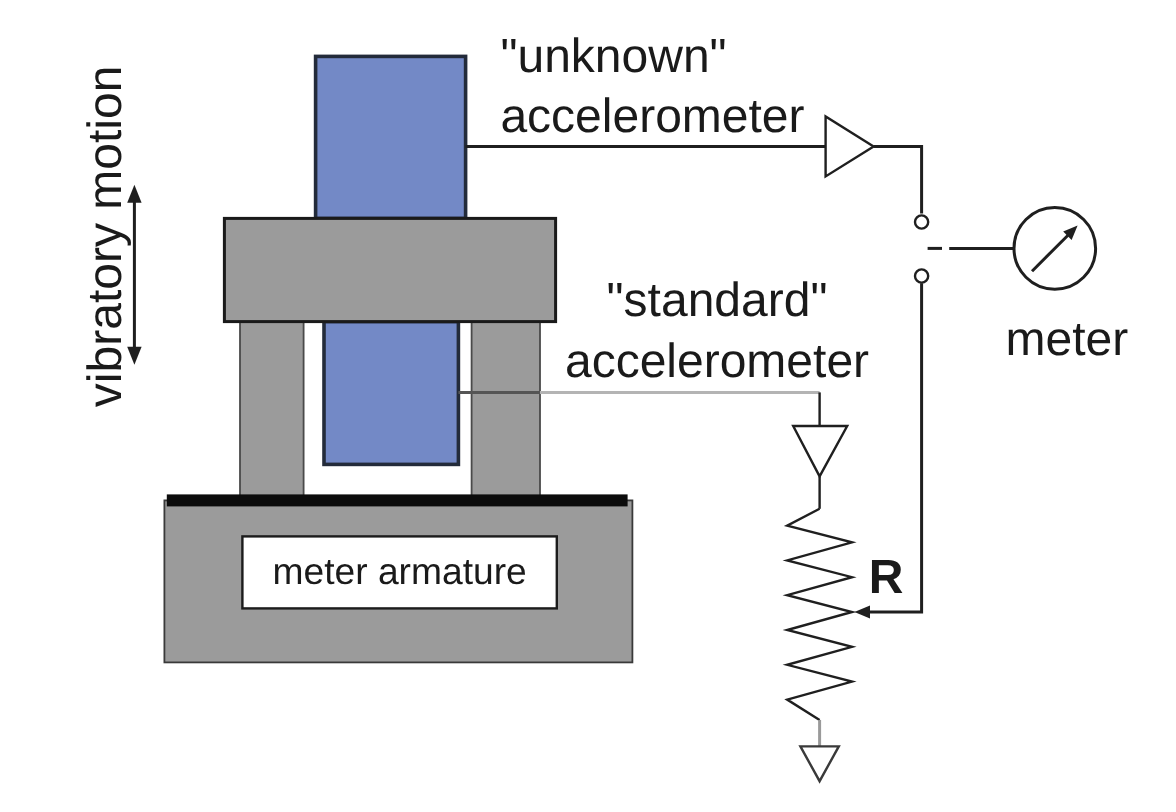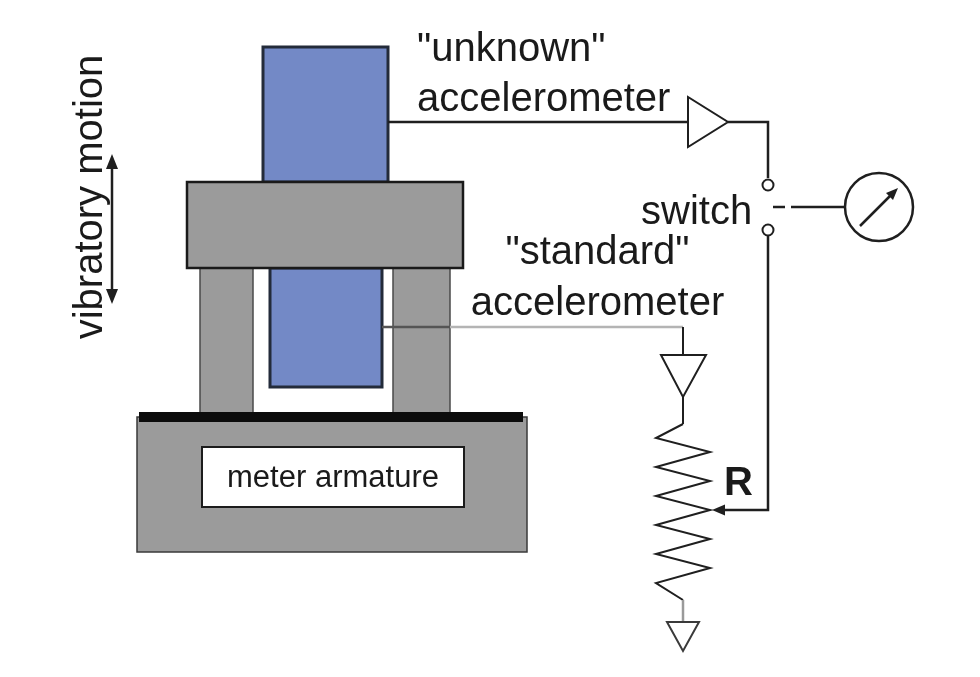--- a/index.html
+++ b/index.html
@@ -102,20 +102,20 @@
   <div class="lbl lbl-unknown">
     <div>"unknown"</div>
     <div>accelerometer</div>
   </div>
 
   <div class="lbl lbl-standard">
     <div>"standard"</div>
     <div>accelerometer</div>
   </div>
 
-  <div class="lbl lbl-switch">switch</div>
 
+  <div class="lbl lbl-meter">meter</div>
 
   <div class="lbl lbl-r">R</div>
 
   <div class="lbl lbl-armature">meter armature</div>
 
 </div>
 
 </body></html>

